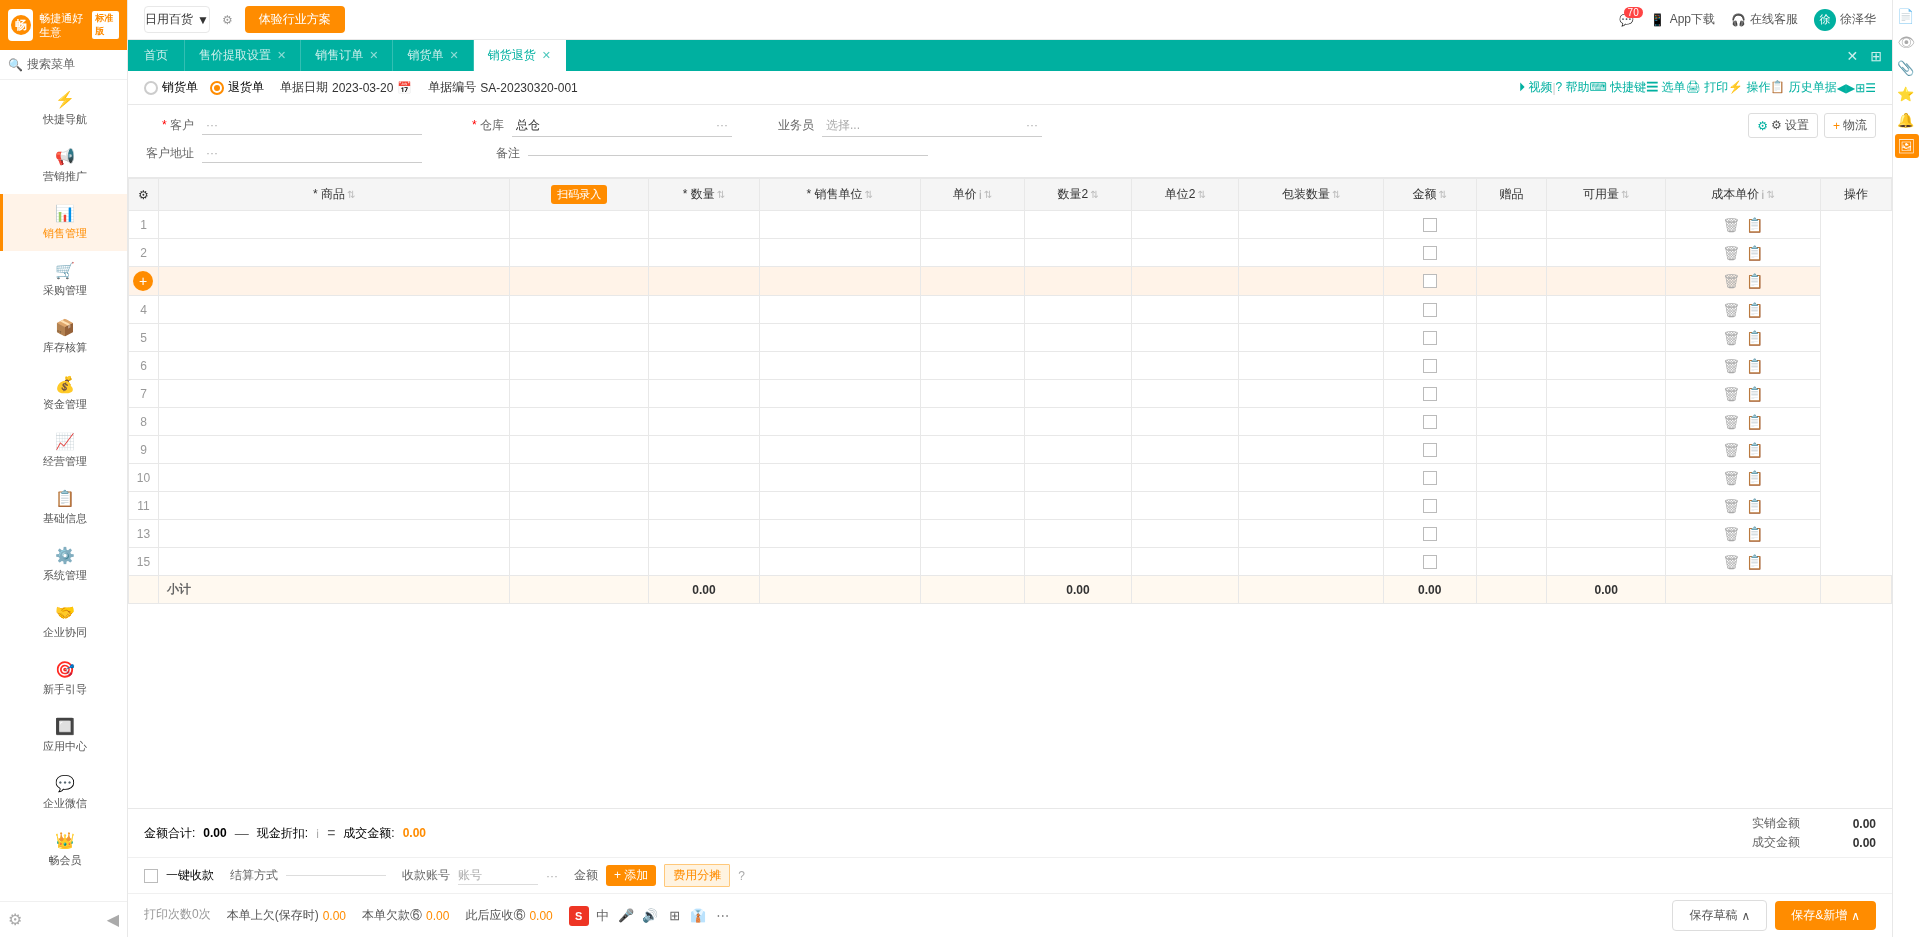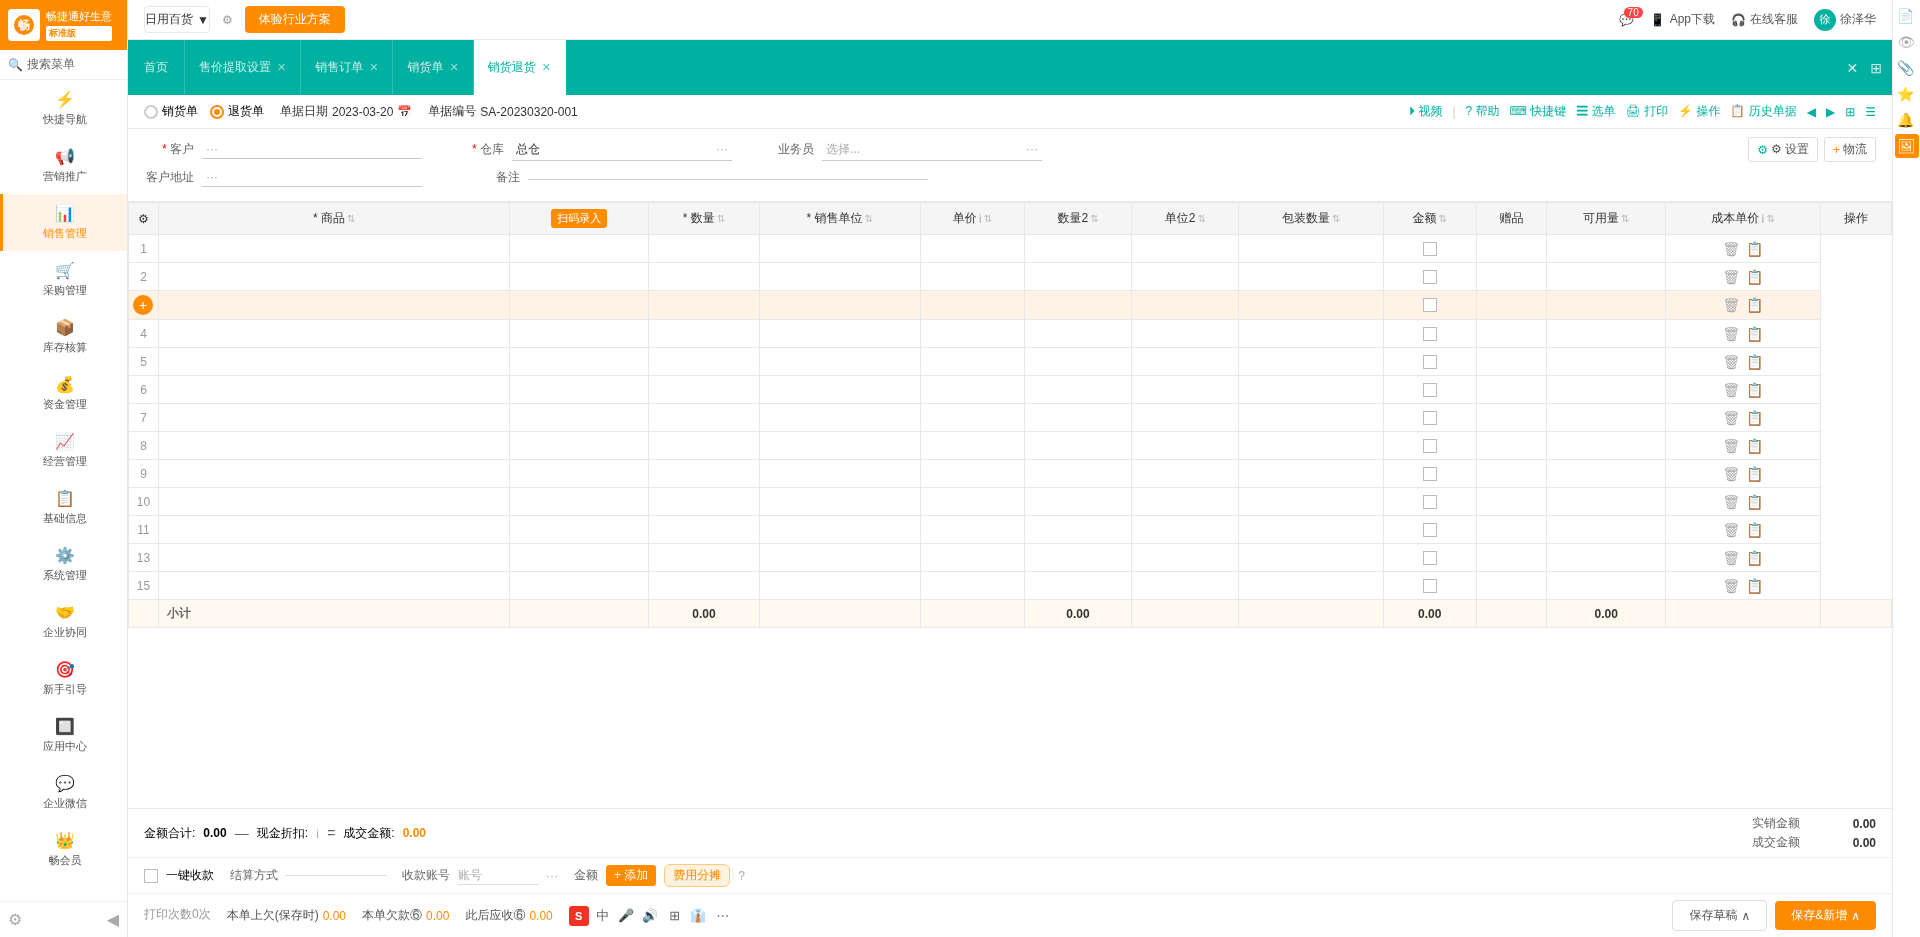--- a/index.html
+++ b/index.html
@@ -28,41 +28,41 @@
     .top-header-left { display: flex; align-items: center; gap: 8px; }
     .daily-selector { display: flex; align-items: center; gap: 4px; padding: 4px 0; border: 1px solid #e8e8e8; border-radius: 4px; cursor: pointer; color: #333; }
     .gear-btn { color: #999; cursor: pointer; padding: 4px; }
     .trial-btn { background: #ff8c00; color: #fff; border: none; border-radius: 4px; padding: 5px 14px; cursor: pointer; font-size: 12px; }
     .top-header-right { display: flex; align-items: center; gap: 16px; color: #555; font-size: 12px; }
     .header-badge { position: relative; display: inline-block; }
     .badge-count { position: absolute; top: -6px; right: -8px; background: #ff4444; color: #fff; border-radius: 8px; padding: 0 4px; font-size: 10px; min-width: 16px; text-align: center; }
     .header-icon-btn { display: flex; align-items: center; gap: 4px; cursor: pointer; color: #555; }
 
     
-    .tab-bar { background: #00b0a0; display: flex; align-items: center; padding: 0; height: 55px; flex-shrink: 0; }
+    .tab-bar { background: #00b0a0; display: flex; align-items: center; padding: 0; height: 31px; flex-shrink: 0; }
     .tab { display: flex; align-items: center; gap: 4px; padding: 0 14px; height: 100%; cursor: pointer; color: rgba(255,255,255,0.8); font-size: 13px; border-right: 1px solid rgba(255,255,255,0.2); }
     .tab:first-child { padding: 0 16px; }
     .tab.active { background: #fff; color: #00b0a0; }
     .tab-close { font-size: 11px; opacity: 0.7; margin-left: 2px; }
     .tab-bar-actions { margin-left: auto; display: flex; align-items: center; gap: 8px; padding-right: 8px; }
     .tab-action-btn { color: rgba(255,255,255,0.8); cursor: pointer; font-size: 14px; padding: 2px; }
 
     
     .content { flex: 1; background: #fff; overflow: hidden; display: flex; flex-direction: column; }
 
     
     .form-header { padding: 8px 16px; border-bottom: 1px solid #e8e8e8; display: flex; align-items: center; gap: 16px; flex-shrink: 0; }
     .radio-group { display: flex; align-items: center; gap: 12px; }
     .radio-item { display: flex; align-items: center; gap: 4px; cursor: pointer; }
     .radio-dot { width: 14px; height: 14px; border-radius: 50%; border: 2px solid #ccc; background: #fff; display: flex; align-items: center; justify-content: center; }
     .radio-dot.checked { border-color: #ff8c00; }
     .radio-dot.checked::after { content: ''; width: 6px; height: 6px; border-radius: 50%; background: #ff8c00; }
     .form-date { display: flex; align-items: center; gap: 4px; color: #333; }
     .form-id { display: flex; align-items: center; gap: 4px; color: #333; }
-    .form-header-actions { margin-left: auto; display: flex; align-items: center; gap: 10px; color: #00b0a0; font-size: 12px; }
+    .form-header-actions { margin-left: auto; display: flex; align-items: center; color: #00b0a0; font-size: 12px; }
     .action-link { display: flex; align-items: center; gap: 2px; cursor: pointer; }
 
     
     .form-fields { padding: 8px 16px; border-bottom: 1px solid #e8e8e8; flex-shrink: 0; }
     .form-row { display: flex; align-items: center; gap: 8px; margin-bottom: 6px; }
     .form-label { color: #666; min-width: 50px; text-align: right; }
     .required { color: #f00; }
     .form-input { border-bottom: 1px solid #ccc; min-width: 200px; padding: 2px 4px; color: #333; cursor: pointer; display: flex; align-items: center; justify-content: space-between; }
     .form-divider { color: #ccc; margin: 0 8px; }
     .form-settings { margin-left: auto; display: flex; gap: 6px; }
@@ -100,41 +100,41 @@
     .footer-buttons { display: flex; gap: 8px; align-items: center; }
     .summary-row { display: flex; align-items: center; justify-content: space-between; gap: 16px; }
     .summary-label { color: #666; }
     .summary-value { color: #333; font-weight: bold; min-width: 60px; text-align: right; }
     .btn-save-draft { background: #fff; border: 1px solid #ddd; border-radius: 4px; padding: 6px 16px; cursor: pointer; color: #555; display: flex; align-items: center; gap: 4px; }
     .btn-save-new { background: #ff8c00; border: none; border-radius: 4px; padding: 6px 16px; cursor: pointer; color: #fff; display: flex; align-items: center; gap: 4px; font-size: 13px; }
     .minus-icon { color: #666; font-size: 14px; }
     .equal-icon { color: #666; font-size: 14px; }
     .info-icon { color: #aaa; font-size: 12px; cursor: pointer; }
     .add-fee-btn { background: #ff8c00; color: #fff; border: none; border-radius: 3px; padding: 2px 8px; cursor: pointer; font-size: 12px; }
-    .fee-split-btn { background: #fff3e0; border: 1px solid #ffc87a; border-radius: 6px; padding: 2px 8px; cursor: pointer; color: #ff8c00; font-size: 12px; }
+    .fee-split-btn { background: #fff3e0; border: 1px solid #ffc87a; border-radius: 1px; padding: 2px 8px; cursor: pointer; color: #ff8c00; font-size: 12px; }
     .bottom-icons { display: flex; align-items: center; gap: 4px; }
     .bottom-icon { width: 20px; height: 20px; display: flex; align-items: center; justify-content: center; font-size: 13px; color: #666; cursor: pointer; }
 
     
     .right-panel { width: 28px; background: #fff; border-left: 1px solid #e8e8e8; display: flex; flex-direction: column; align-items: center; padding: 4px 0; gap: 2px; }
     .rp-icon { width: 24px; height: 24px; display: flex; align-items: center; justify-content: center; color: #aaa; cursor: pointer; font-size: 14px; border-radius: 3px; }
     .rp-icon.active { background: #ff8c00; color: #fff; }
   </style>
 </head>
 <body>
 
 <div class="sidebar">
   <div class="sidebar-logo">
     <div class="sidebar-logo-icon">
       <svg width="24" height="24" viewBox="0 0 24 24">
         <circle cx="12" cy="12" r="10" fill="#ff8c00"></circle>
         <text x="12" y="16" text-anchor="middle" fill="#fff" font-size="10" font-weight="bold">畅</text>
       </svg>
     </div>
-    <div style="display:flex;flex-direction:column;gap:2px;">
+    <div style="display:flex;gap:2px;">
       <div class="sidebar-logo-text">畅捷通好生意</div>
       <div class="sidebar-logo-badge">标准版</div>
     </div>
   </div>
 
   <div class="sidebar-search">
     <span>🔍</span>
     <span>搜索菜单</span>
   </div>
 

